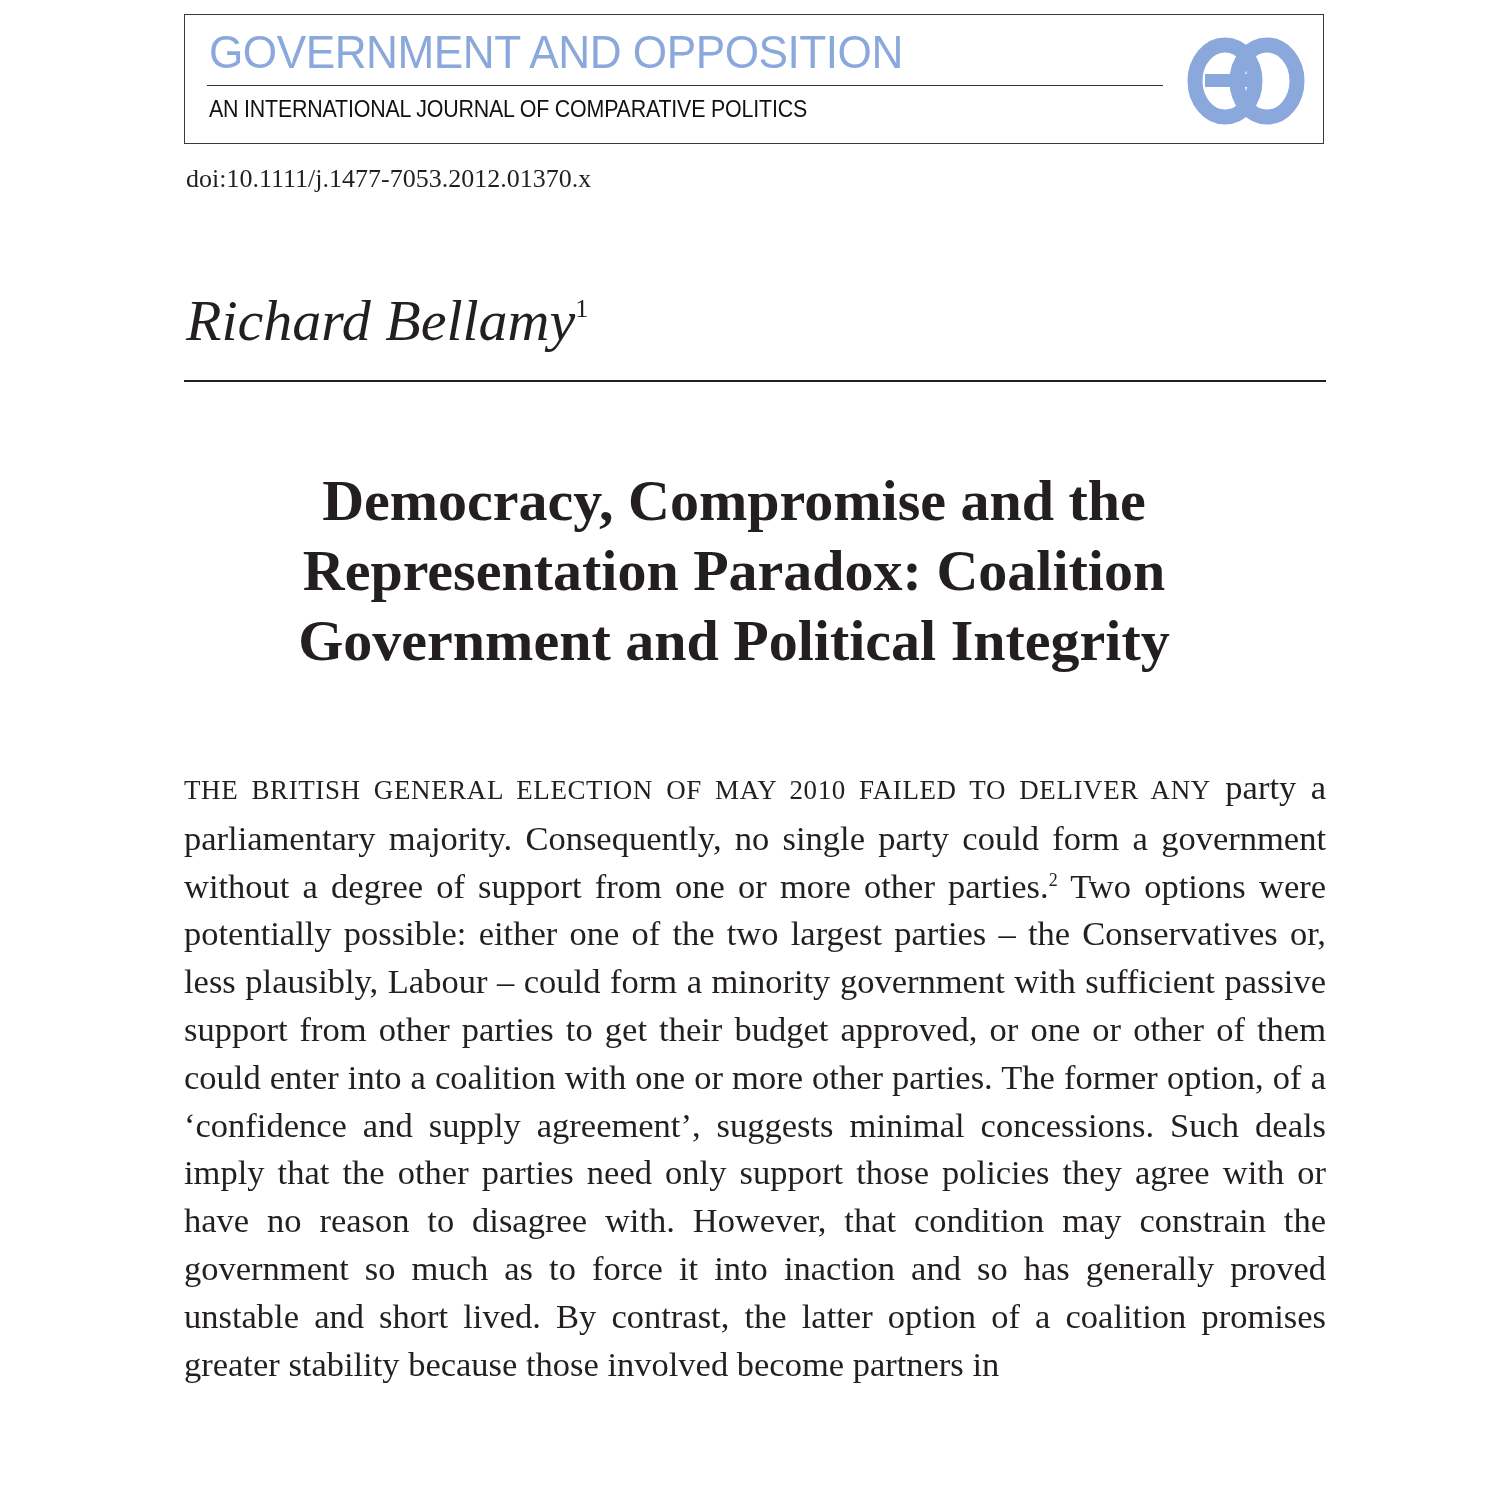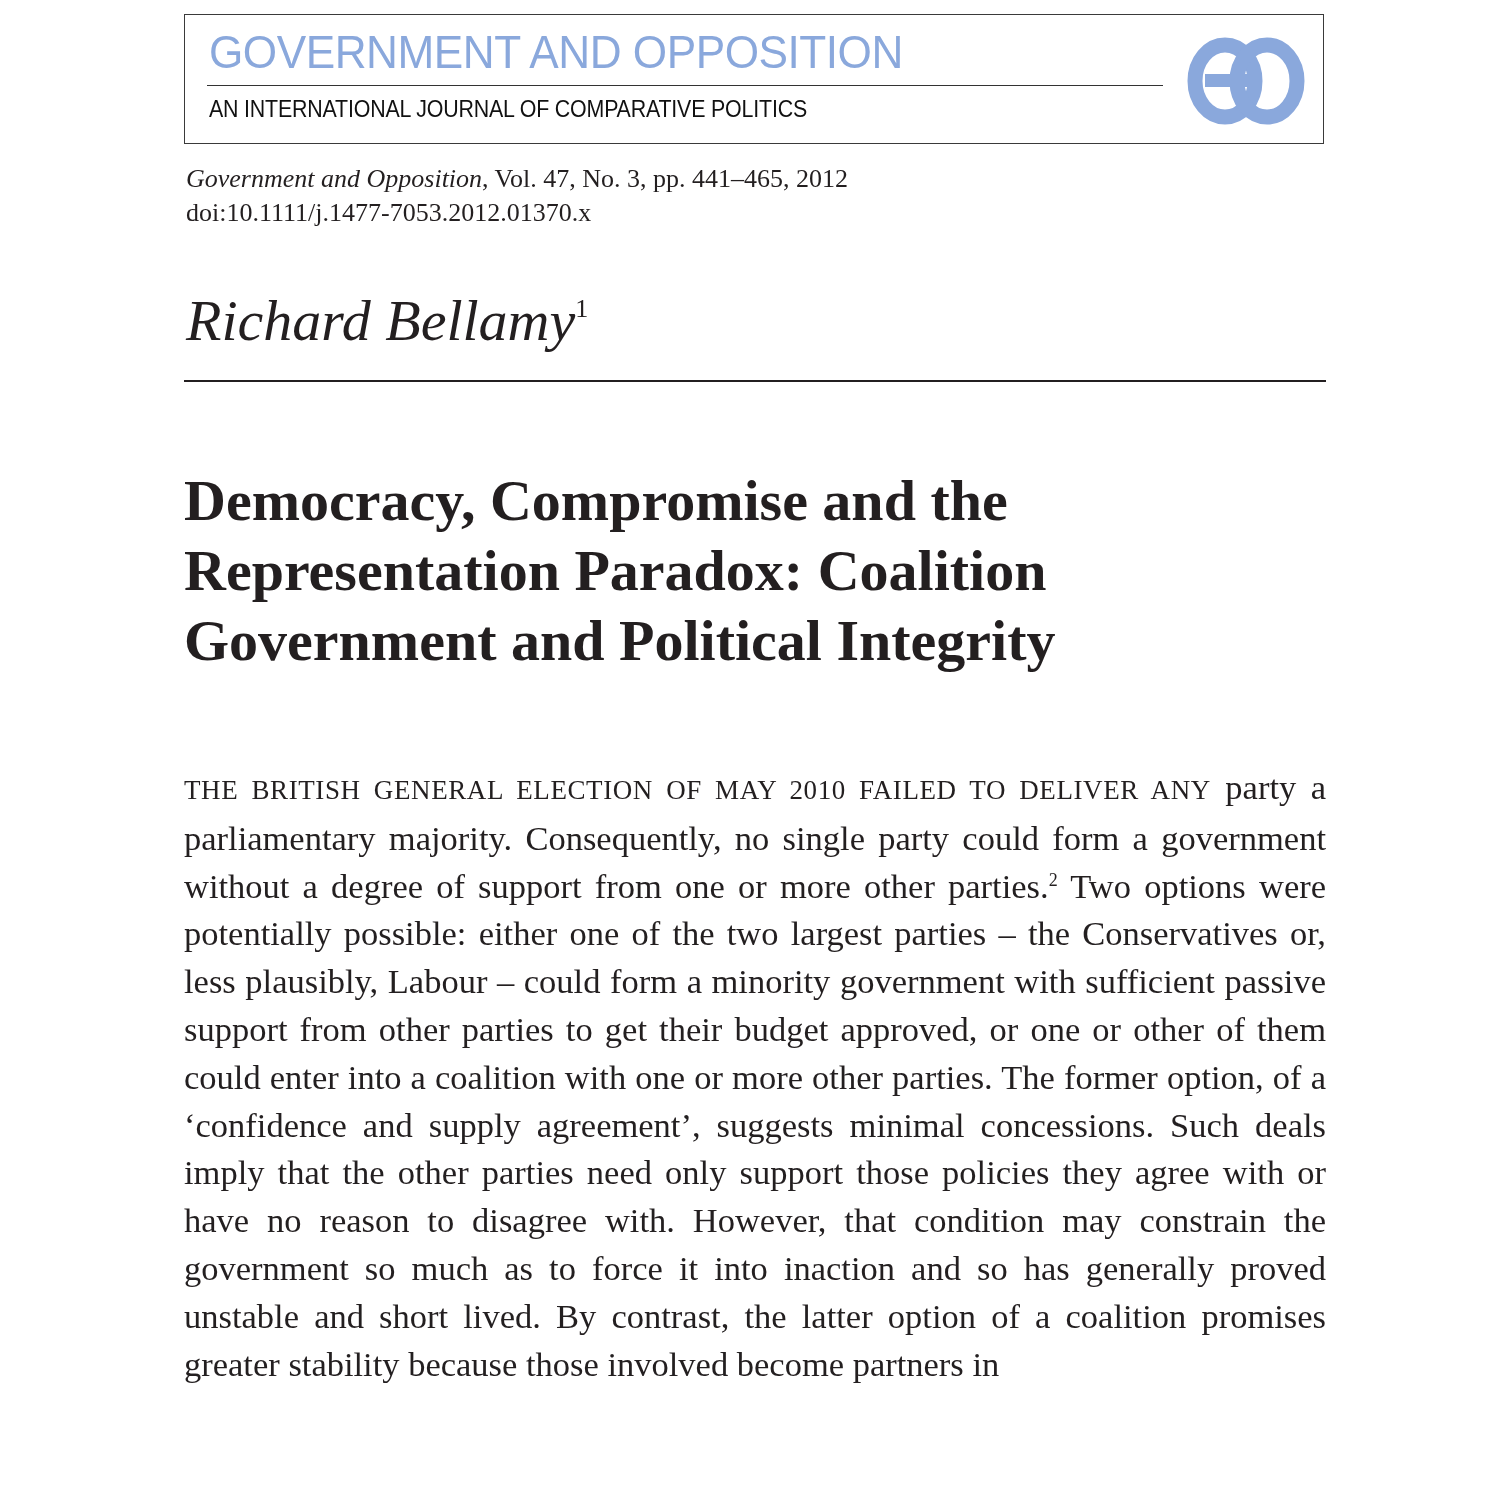--- a/index.html
+++ b/index.html
@@ -30,20 +30,21 @@
   .author {
     position: absolute; left: 186px; top: 292px;
     font-family: Liberation Serif, serif; font-style: italic; font-size: 58px; color: #231f20; line-height: 1;
   }
   .author sup { font-size: 26px; font-style: normal; vertical-align: top; position: relative; top: 4px; }
   .author-rule { position: absolute; left: 184px; top: 380px; width: 1142px; height: 2px; background: #231f20; }
   .title {
     position: absolute; left: 184px; top: 466px; width: 1100px;
     font-family: "Liberation Serif", serif; font-weight: bold; font-size: 58px; line-height: 70px; color: #231f20;
     margin: 0;
+    text-align: center;
   }
   .body {
     position: absolute; left: 184px; top: 764px; width: 1142px;
     font-family: "Liberation Serif", serif; font-size: 34.5px; line-height: 47.8px; color: #231f20;
     text-align: justify; margin: 0;
   }
   .body .lead { font-size: 27px; letter-spacing: 0.6px; }
   .body sup { font-size: 18px; line-height: 0; }
 </style>
 </head>
@@ -56,21 +57,20 @@
   <svg class="logo" viewBox="0 0 118 88">
     <g fill="none" stroke="#8aa8dc" stroke-width="15">
       <ellipse cx="38" cy="44" rx="30" ry="36"></ellipse>
       <ellipse cx="80" cy="44" rx="30" ry="36"></ellipse>
     </g>
     <rect x="18" y="37" width="48" height="13" fill="#8aa8dc"></rect>
   </svg>
 </div>
 
 <div class="citation">
-  <div><i>Government and Opposition</i><span>, Vol. 47, No. 3, pp. 441–465, 2012</span></div>
   <div>doi:10.1111/j.1477-7053.2012.01370.x</div>
 </div>
 
 <div class="author"><span>Richard Bellamy</span><sup>1</sup></div>
 <div class="author-rule"></div>
 
 <h1 class="title">Democracy, Compromise and the Representation Paradox: Coalition Government and Political Integrity</h1>
 
 <p class="body"><span class="lead">THE BRITISH GENERAL ELECTION OF MAY 2010 FAILED TO DELIVER ANY</span><span> party a parliamentary majority. Consequently, no single party could form a government without a degree of support from one or more other parties.</span><sup>2</sup><span> Two options were potentially possible: either one of the two largest parties – the Conservatives or, less plausibly, Labour – could form a minority government with sufficient passive support from other parties to get their budget approved, or one or other of them could enter into a coalition with one or more other parties. The former option, of a ‘confidence and supply agreement’, suggests minimal concessions. Such deals imply that the other parties need only support those policies they agree with or have no reason to disagree with. However, that condition may constrain the government so much as to force it into inaction and so has generally proved unstable and short lived. By contrast, the latter option of a coalition promises greater stability because those involved become partners in</span></p>
 

